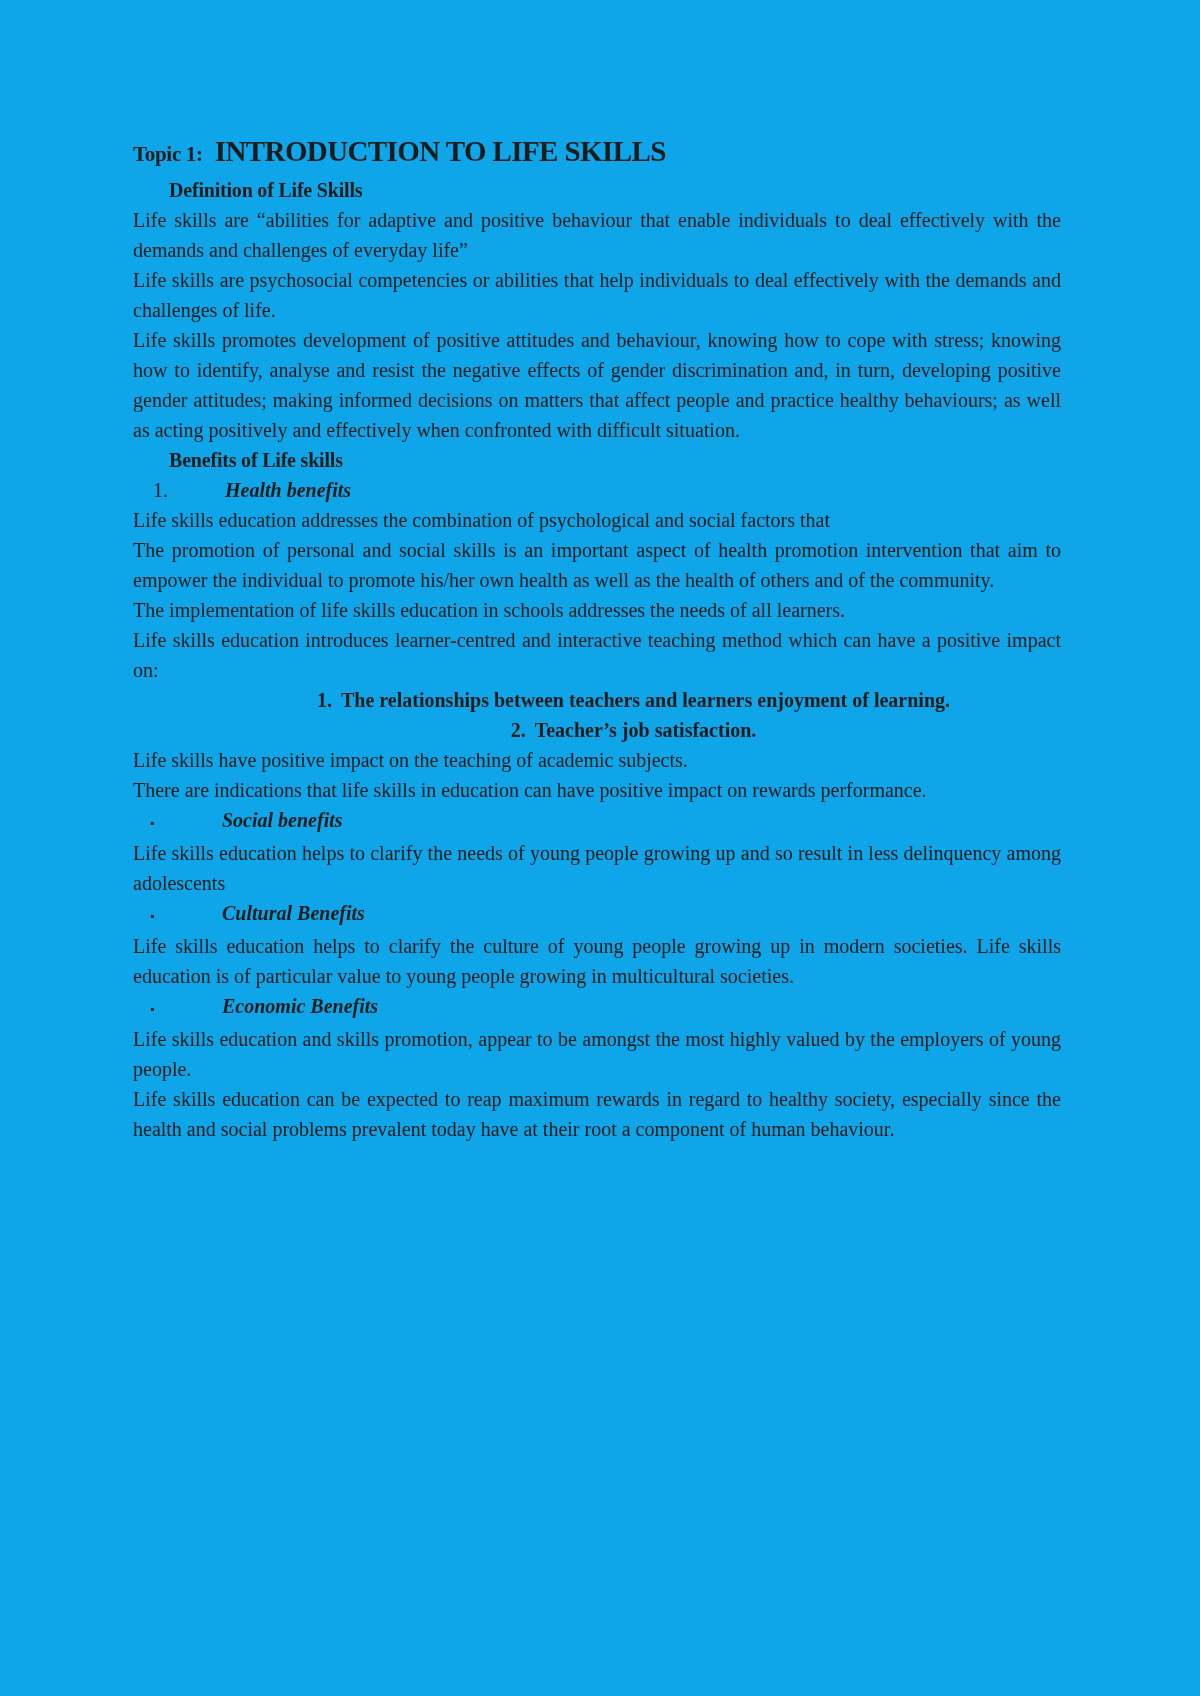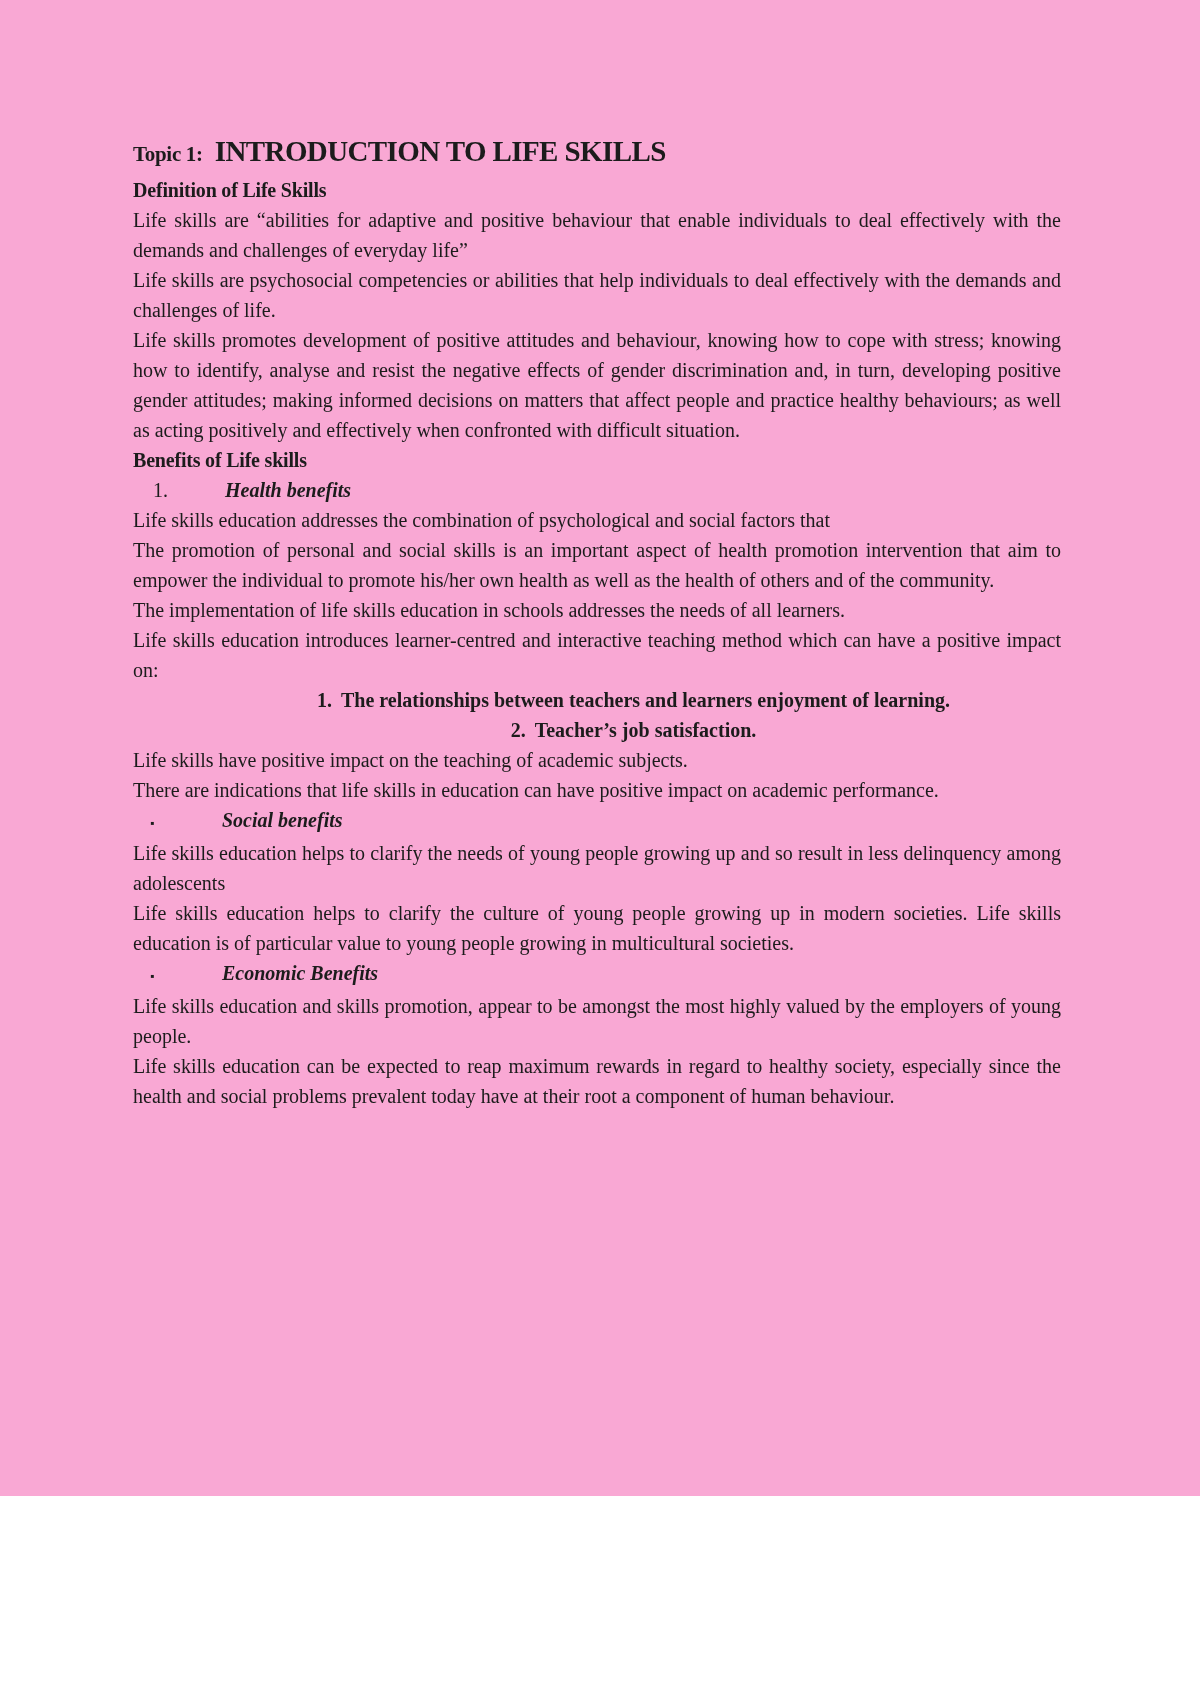--- a/index.html
+++ b/index.html
@@ -3,23 +3,23 @@
 <meta charset="utf-8">
 <style>
   html, body {
     margin: 0;
     padding: 0;
     background: #ffffff;
   }
   .page {
     position: relative;
     width: 1200px;
-    height: 1496px;
+    height: 1696px;
     box-sizing: border-box;
-    background: #f9a8d4;
+    background: #0ea5e9;
     padding: 130px 139px 0 133px;
     font-family: "Liberation Serif", "DejaVu Serif", serif;
     font-size: 20px;
     line-height: 30px;
     color: #1c1c1c;
     overflow: hidden;
   }
   .title-line {
     line-height: 42px;
     white-space: nowrap;
@@ -33,20 +33,21 @@
   .topic-title {
     font-weight: bold;
     font-size: 29px;
     letter-spacing: -0.6px;
     margin-left: 12px;
   }
   .heading {
     font-weight: bold;
     text-align: left;
     letter-spacing: -0.2px;
+    margin-left: 36px;
   }
   .para {
     text-align: justify;
   }
   .li1 {
     padding-left: 20px;
     text-align: left;
   }
   .li1 .num {
     display: inline-block;
@@ -106,28 +107,31 @@
   <div class="para">Life skills education introduces learner-centred and interactive teaching method which can have a positive impact on:</div>
 
   <div class="li2">
     <span class="num">1.</span><span>The relationships between teachers and learners enjoyment of learning.</span>
   </div>
   <div class="li2">
     <span class="num">2.</span><span>Teacher’s job satisfaction.</span>
   </div>
 
   <div class="para">Life skills have positive impact on the teaching of academic subjects.</div>
-  <div class="para">There are indications that life skills in education can have positive impact on academic performance.</div>
+  <div class="para">There are indications that life skills in education can have positive impact on rewards performance.</div>
 
   <div class="bullet-item">
     <span class="bullet-glyph">▪</span><span class="emph">Social benefits</span>
   </div>
 
   <div class="para">Life skills education helps to clarify the needs of young people growing up and so result in less delinquency among adolescents</div>
 
+  <div class="bullet-item">
+    <span class="bullet-glyph">▪</span><span class="emph">Cultural Benefits</span>
+  </div>
 
   <div class="para">Life skills education helps to clarify the culture of young people growing up in modern societies. Life skills education is of particular value to young people growing in multicultural societies.</div>
 
   <div class="bullet-item">
     <span class="bullet-glyph">▪</span><span class="emph">Economic Benefits</span>
   </div>
 
   <div class="para">Life skills education and skills promotion, appear to be amongst the most highly valued by the employers of young people.</div>
   <div class="para">Life skills education can be expected to reap maximum rewards in regard to healthy society, especially since the health and social problems prevalent today have at their root a component of human behaviour.</div>
 

